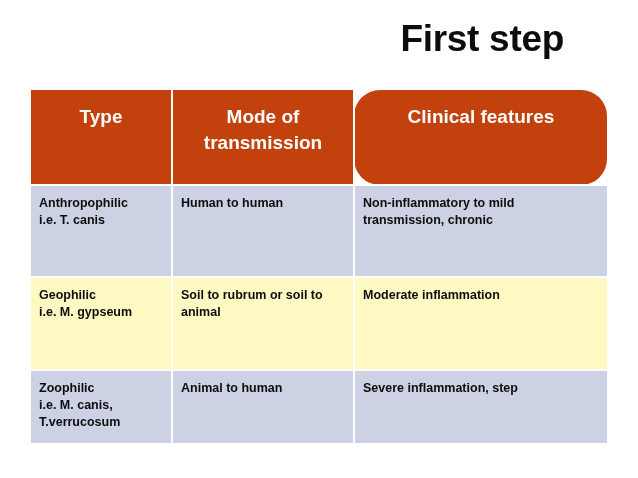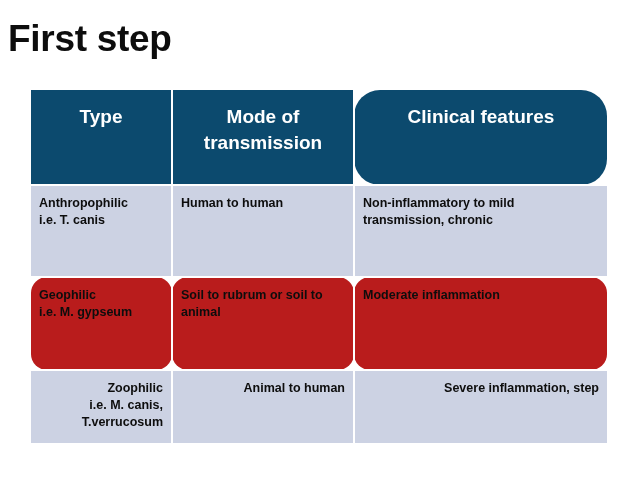--- a/index.html
+++ b/index.html
@@ -15,23 +15,23 @@
   }
   .slide {
     position: relative;
     width: 638px;
     height: 478px;
     background: #ffffff;
   }
   .slide-title {
     position: absolute;
     top: 16px;
-    left: 8px;
+    left: 16px;
     width: 548px;
-    text-align: left;
+    text-align: right;
     font-size: 37px;
     font-weight: bold;
     color: #0d0d0d;
     letter-spacing: -0.3px;
     line-height: 46px;
   }
   .table-wrap {
     position: absolute;
     left: 31px;
     top: 90px;
@@ -40,54 +40,54 @@
   table.data-table {
     width: 576px;
     border-collapse: collapse;
     table-layout: fixed;
   }
   table.data-table col.c1 { width: 141px; }
   table.data-table col.c2 { width: 182px; }
   table.data-table col.c3 { width: 253px; }
 
   thead th {
-    background: #0c4a6e;
+    background: #c2410c;
     color: #ffffff;
     font-size: 19px;
     font-weight: bold;
     text-align: center;
     vertical-align: top;
     padding: 14px 6px 0 6px;
     height: 95px;
     box-sizing: border-box;
     border-right: 2px solid #ffffff;
     line-height: 26px;
   }
   thead th:last-child { border-right: none; border-radius: 26px; }
 
   tbody td {
     font-size: 12.5px;
     font-weight: bold;
     color: #0d0d0d;
     text-align: left;
     vertical-align: top;
-    padding: 9px 8px 0 8px;
+    padding: 9px 0 0 8px;
     box-sizing: border-box;
     border-right: 2px solid #ffffff;
     border-top: 2px solid #ffffff;
     line-height: 17px;
   }
   tbody td:last-child { border-right: none; }
 
   tbody tr.band-dark td { background: #ccd2e3; }
-  tbody tr.band-light td { background: #b91c1c; border-radius: 16px; }
+  tbody tr.band-light td { background: #fef9c3; }
 
   tbody tr.r1 td { height: 92px; }
   tbody tr.r2 td { height: 93px; }
-  tbody tr.r3 td { height: 73px; text-align: right; }
+  tbody tr.r3 td { height: 73px; }
 
   .cell-line { display: block; }
 </style>
 </head>
 <body>
 
 <div class="slide">
 
   <div class="slide-title">First step</div>
 

